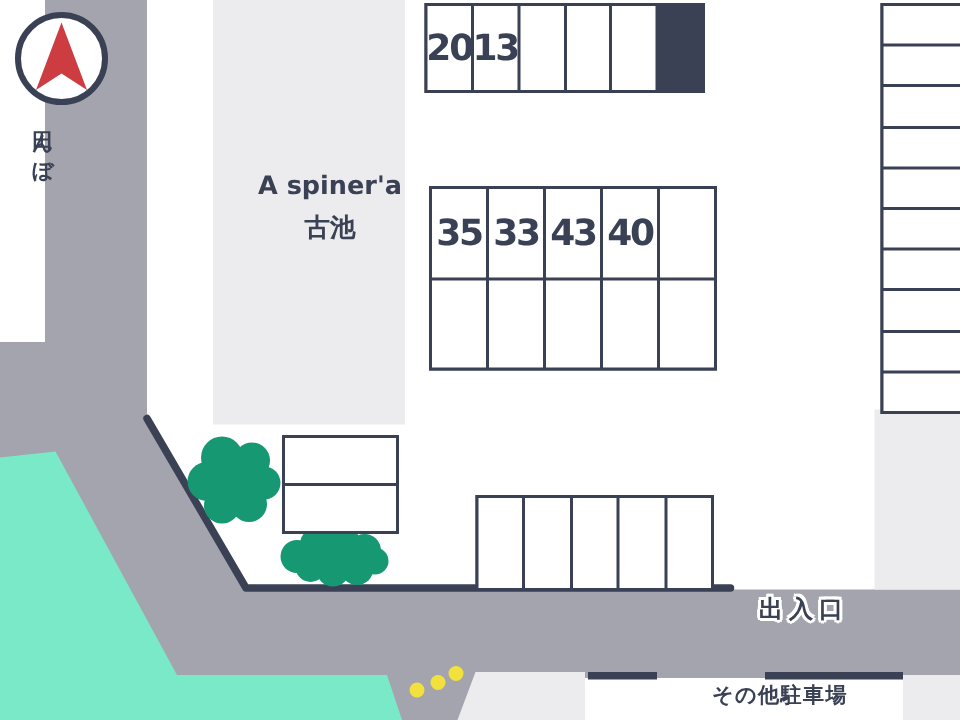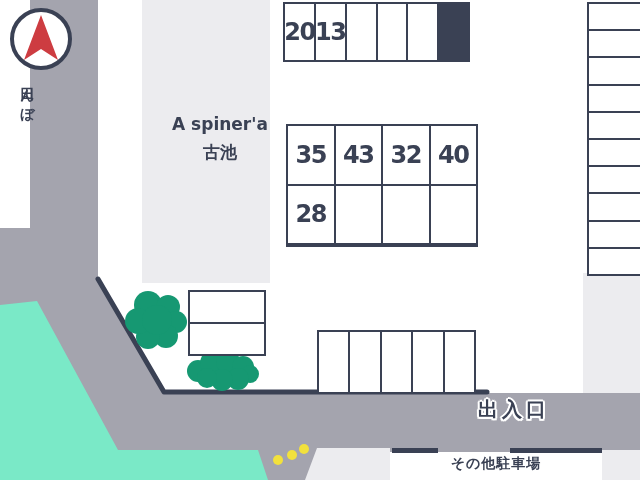--- a/index.html
+++ b/index.html
@@ -22,25 +22,25 @@
   #grid-mid    {left:286px;top:124px;width:188px;height:119px;}
   #grid-right  {left:587px;top:2px;  width:51px; height:270px;}
   #grid-small  {left:188px;top:290px;width:74px; height:62px;}
   #grid-bottom {left:317px;top:330px;width:155px;height:60px;}
   
   .lbl{position:absolute;color:var(--navy);font-weight:bold;white-space:nowrap;}
   #lbl-rice{left:19px;top:76px;writing-mode:vertical-rl;font-size:14px;letter-spacing:3px;}
   #lbl-facility{left:142px;top:110px;width:128px;text-align:center;font-size:17px;line-height:1.65;white-space:normal;margin-left:14px;}
   #lbl-park{left:10px;top:401px;font-size:13px;letter-spacing:1px;}
   #lbl-entrance{
-    left:478px;top:396px;font-size:20px;letter-spacing:4px;
+    left:506px;top:396px;font-size:16px;letter-spacing:4px;
     text-shadow:2px 0 0 #fff,-2px 0 0 #fff,0 2px 0 #fff,0 -2px 0 #fff,
                 1.5px 1.5px 0 #fff,-1.5px 1.5px 0 #fff,1.5px -1.5px 0 #fff,-1.5px -1.5px 0 #fff;
   }
-  #lbl-other{left:390px;top:455px;width:212px;text-align:center;font-size:14px;letter-spacing:1px;}
+  #lbl-other{left:390px;top:455px;width:212px;text-align:center;font-size:14px;letter-spacing:1px;padding-left:24px;}
 </style>
 </head>
 <body>
 
 <div class="stage">
 
   <svg class="bg" width="640" height="480" viewBox="0 0 640 480">
 
     <polygon points="30,0 98,0 98,281 167,393 640,393 640,480 0,480 0,228 30,228" style="fill:var(--road)"></polygon>
 
@@ -93,26 +93,25 @@
     </g>
   </svg>
 
   <div id="grid-top" class="pgrid" style="grid-template-columns: repeat(6, 1fr); grid-template-rows: repeat(1, 1fr);">
       <div class="cell">20</div>
       <div class="cell">13</div>
       <div class="cell"></div>
       <div class="cell"></div>
       <div class="cell"></div>
     </div>
-  <div id="grid-mid" class="pgrid" style="grid-template-columns: repeat(4, 1fr); grid-template-rows: repeat(2, 1fr);">
+  <div id="grid-mid" class="pgrid" style="grid-template-columns: repeat(5, 1fr); grid-template-rows: repeat(2, 1fr);">
       <div class="cell">35</div>
+      <div class="cell">33</div>
       <div class="cell">43</div>
-      <div class="cell">32</div>
       <div class="cell">40</div>
-      <div class="cell">28</div>
       <div class="cell"></div>
       <div class="cell"></div>
       <div class="cell"></div>
       <div class="cell"></div>
       <div class="cell"></div>
       <div class="cell"></div>
     </div>
   <div id="grid-right" class="pgrid" style="grid-template-columns: repeat(1, 1fr); grid-template-rows: repeat(10, 1fr);">
       <div class="cell"></div>
       <div class="cell"></div>

